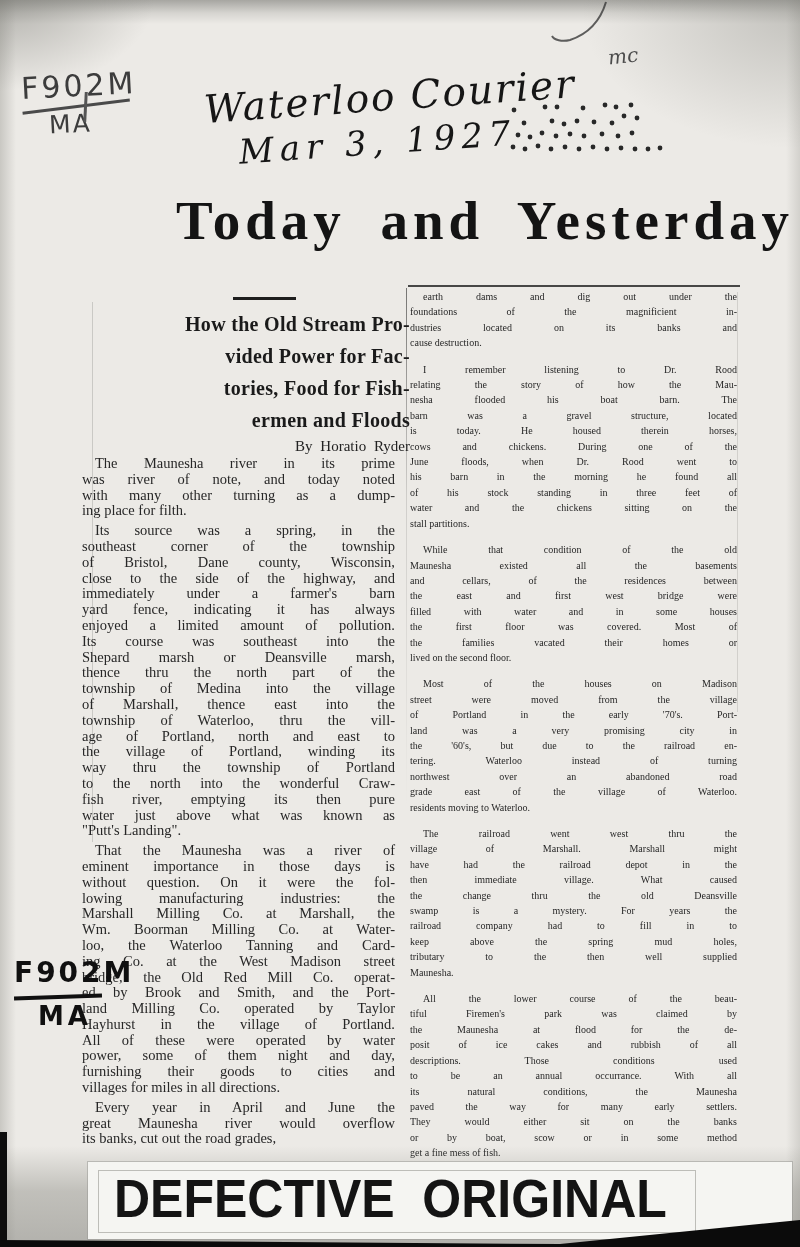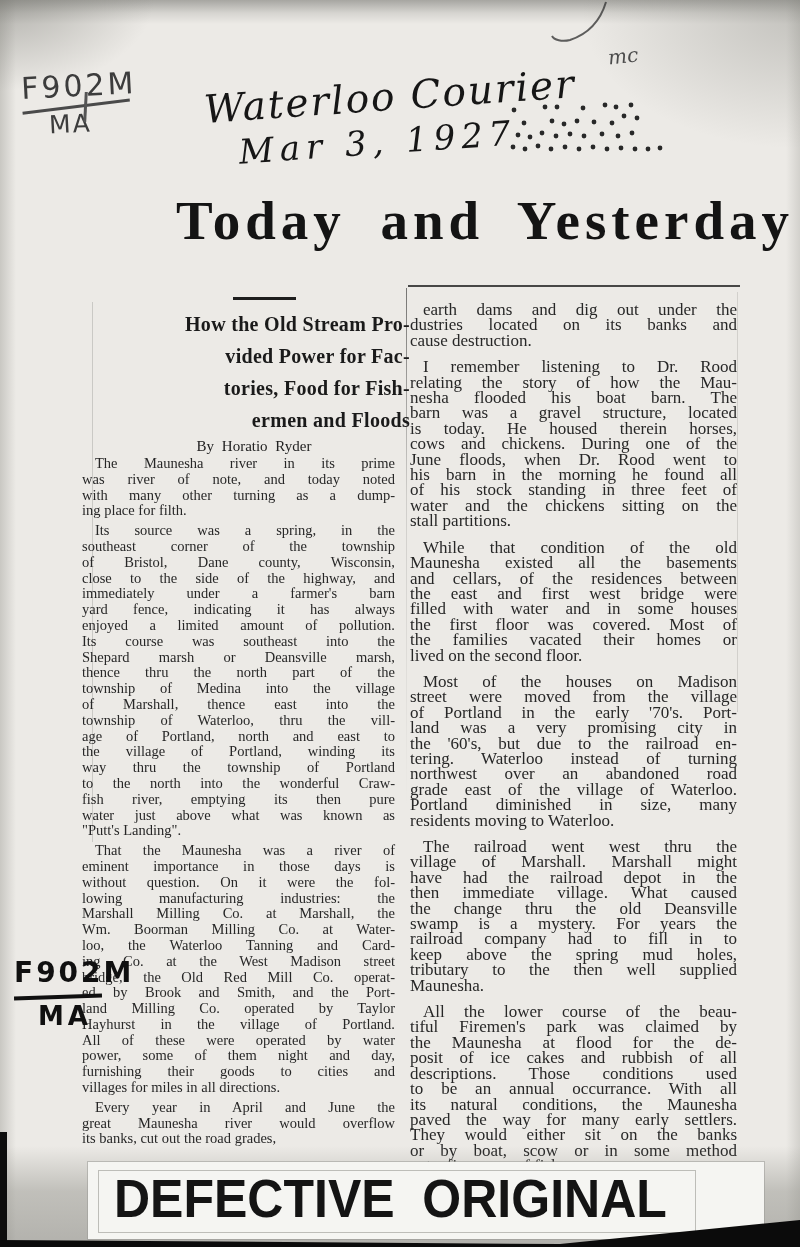--- a/index.html
+++ b/index.html
@@ -42,34 +42,34 @@
   .divider{left:233px;top:297px;width:63px;height:3px;background:#1e1e1e;}
   .right-rule{left:408px;top:285px;width:332px;height:2px;background:rgba(30,30,30,.8);}
   .vert-divider{left:406px;top:288px;width:1px;height:520px;
                 background:linear-gradient(180deg, rgba(0,0,0,.5), rgba(0,0,0,.12) 40%, rgba(0,0,0,0));}
   .left-edge-line{left:92px;top:302px;width:1px;height:540px;background:rgba(0,0,0,.14);}
   .right-edge-line{left:737px;top:292px;width:1px;height:420px;background:rgba(0,0,0,.11);}
 
   
   .subhead{left:98px;top:308px;width:312px;color:#1a1a1a;}
   .subhead .shline{font-size:20px;font-weight:700;line-height:32px;text-align:right;letter-spacing:.3px;}
-  .byline{left:98px;top:438px;width:312px;text-align:center;font-size:15px;word-spacing:4px;color:#222;}
+  .byline{left:98px;top:438px;width:312px;text-align:right;font-size:15px;word-spacing:4px;color:#222;}
   .colbody .para + .para{margin-top:4px;}
   .colbody .line{text-align:justify;text-align-last:justify;white-space:nowrap;}
   .colbody .line.lastline{text-align-last:left;}
   .colbody .line.first{text-indent:13px;}
   .col-left{left:82px;top:456px;width:313px;font-size:14.5px;line-height:15.8px;}
-  .col-right{left:410px;top:302px;width:327px;font-size:17px;line-height:15.4px;}
+  .col-right{left:410px;top:289px;width:327px;font-size:10px;line-height:15.4px;}
   .col-right .para + .para{margin-top:11px;}
 
   
   .gray-bottom{left:0;top:1146px;width:800px;height:101px;
                background:linear-gradient(180deg, rgba(140,140,133,0), rgba(140,140,133,.45) 45%, rgba(120,120,114,.5));}
   .banner-strip{left:88px;top:1162px;width:676px;height:77px;background:#f5f5f2;
-                box-shadow:0 0 0 1px rgba(150,150,145,.5);}
+                box-shadow:0 0 0 1px rgba(150,150,145,.5);padding-left:28px;}
   .banner-box{position:absolute;left:10px;top:8px;width:596px;height:61px;border:1px solid #bdbdb8;}
   .banner-text{position:absolute;left:26px;top:8px;font-family:"Liberation Sans",sans-serif;
                font-weight:700;font-size:50px;color:#141414;white-space:pre;transform:scaleY(1.06);
                letter-spacing:0px;}
   .left-sliver{left:0;top:1132px;width:7px;height:115px;background:#0d0d0d;} 
 </style>
 </head>
 <body>
 
 <div class="sheet">
@@ -200,20 +200,21 @@
       </div>
       <div class="para">
         <div class="line first">Every year in April and June the</div>
         <div class="line">great Maunesha river would overflow</div>
         <div class="line lastline">its banks, cut out the  road grades,</div>
       </div>
     </div>
   <div class="abs colbody col-right">
       <div class="para">
         <div class="line first">earth dams and  dig out   under the</div>
+        <div class="line">foundations of the magnificient  in-</div>
         <div class="line">dustries  located on its  banks and</div>
         <div class="line lastline">cause destruction.</div>
       </div>
       <div class="para">
         <div class="line first">I remember  listening to Dr. Rood</div>
         <div class="line">relating the story   of how the Mau-</div>
         <div class="line">nesha flooded his  boat barn.  The</div>
         <div class="line">barn was a gravel structure, located</div>
         <div class="line">is today.  He housed therein horses,</div>
         <div class="line">cows and chickens. During one of the</div>
@@ -235,21 +236,20 @@
       </div>
       <div class="para">
         <div class="line first">Most of the  houses  on Madison</div>
         <div class="line">street were  moved from the village</div>
         <div class="line">of Portland in the early '70's. Port-</div>
         <div class="line">land was a  very  promising city in</div>
         <div class="line">the '60's, but due to the railroad en-</div>
         <div class="line">tering. Waterloo  instead of  turning</div>
         <div class="line">northwest over an  abandoned  road</div>
         <div class="line">grade east of the village of Waterloo.</div>
-        <div class="line">Portland diminished  in  size,  many</div>
         <div class="line lastline">residents moving to Waterloo.</div>
       </div>
       <div class="para">
         <div class="line first">The railroad  went west  thru the</div>
         <div class="line">village of Marshall. Marshall might</div>
         <div class="line">have had the  railroad depot in the</div>
         <div class="line">then immediate village. What caused</div>
         <div class="line">the change thru the old  Deansville</div>
         <div class="line">swamp is a mystery.  For years the</div>
         <div class="line">railroad company  had to  fill in to</div>

